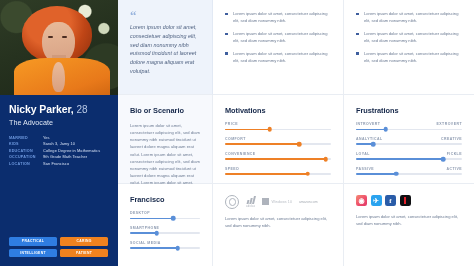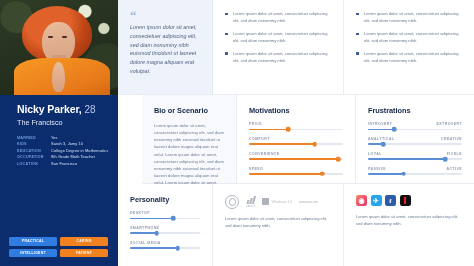--- a/index.html
+++ b/index.html
@@ -27,40 +27,40 @@
   .photo .face{position:absolute;left:42px;top:22px;width:33px;height:42px;border-radius:46% 46% 50% 50%;
      background:linear-gradient(170deg,#e8bb9a,#d7a184);}
   .photo .eyeL,.photo .eyeR{position:absolute;top:36px;width:5px;height:2px;border-radius:2px;background:#4b2d22;}
   .photo .eyeL{left:48px;} .photo .eyeR{left:62px;}
   .photo .shirt{position:absolute;left:14px;top:58px;width:96px;height:40px;border-radius:34% 34% 0 0;
      background:linear-gradient(160deg,#f79a24,#e8791a 70%,#cf6511);}
   .photo .neck{position:absolute;left:52px;top:55px;width:14px;height:14px;background:#d09a7c;}
   .photo .hands{position:absolute;left:52px;top:62px;width:13px;height:30px;border-radius:50% 50% 40% 40%;
      background:linear-gradient(180deg,#eabb99,#d99f7f);}
 
-  .leftbody{position:absolute;left:8px;top:95px;width:118px;height:171px;padding:9px 8px 16px 9px;box-sizing:border-box;}
+  .leftbody{position:absolute;left:0;top:95px;width:118px;height:171px;padding:9px 8px 16px 9px;box-sizing:border-box;}
   .pname{font-size:10.5px;font-weight:700;color:#ffffff;letter-spacing:-.1px;line-height:1.1;}
   .pname .age{font-weight:400;color:#b9c9e6;font-size:10px;}
   .ptitle{font-size:7.2px;color:#dfe7f4;margin-top:2px;font-weight:400;}
 
   .facts{margin-top:9px;}
   .fact{display:flex;align-items:flex-start;margin-bottom:2.2px;line-height:1.1;}
   .fkey{width:34px;flex:0 0 34px;font-size:3.7px;font-weight:700;color:#6f9ae0;letter-spacing:.25px;text-transform:uppercase;padding-top:.3px;}
   .fval{font-size:3.9px;color:#d7e2f5;letter-spacing:.1px;}
 
   .tags{position:absolute;left:9px;bottom:9px;width:100px;display:flex;flex-wrap:wrap;gap:3px;}
   .tag{width:48px;height:8.5px;border-radius:1.5px;display:flex;align-items:center;justify-content:center;
        font-size:3.4px;font-weight:700;letter-spacing:.3px;color:#ffffff;text-transform:uppercase;box-sizing:border-box;}
   .tag.blue{background:#2f7de1;}
   .tag.orange{background:#f0821f;}
 
   
   .right{flex:1;display:flex;flex-direction:column;height:266px;}
   .row{display:flex;}
-  .row1{height:95px;} .row2{height:89px;margin-left:24px;} .row3{flex:1;}
+  .row1{height:95px;} .row2{height:89px;} .row3{flex:1;}
 
   .cell{box-sizing:border-box;padding:11px 12px 8px 12px;position:relative;background:#fff;
         border-right:1px solid #e9edf3;border-bottom:1px solid #e9edf3;}
   .cell:last-child{border-right:none;}
   .row3 .cell{border-bottom:none;}
   .c-quote{flex:0 0 95px;background:#eef3fb;border-right:1px solid #e2e9f4;}
   .c-bio{flex:0 0 95px;background:#f7f9fd;border-right:1px solid #e9edf3;}
   .c-tech{flex:0 0 95px;background:#ffffff;border-right:1px solid #e9edf3;}
   .c-wide{flex:1;}
 
@@ -123,21 +123,21 @@
         <div class="eyeR"></div>
       <div class="neck"></div>
         <div class="shirt"></div>
         <div class="hands"></div>
     </div>
     <div class="leftbody">
       <div class="pname">
         <span>Nicky Parker,</span>
         <span class="age">28</span>
       </div>
-      <div class="ptitle">The Francisco</div>
+      <div class="ptitle">The Advocate</div>
       <div class="facts" id="facts">
           <div class="fact">
     <div class="fkey">MARRIED</div>
     <div class="fval">Yes</div>
   </div>
           <div class="fact">
     <div class="fkey">KIDS</div>
     <div class="fval">Sarah 3, Jamy 10</div>
   </div>
           <div class="fact">
@@ -277,21 +277,21 @@
         <div class="fill" style="width:38%"></div>
         <div class="knob" style="left:38%"></div>
       </div>
     </div>
           </div>
       </div>
     </div>
 
     <div class="row row3">
       <div class="cell c-tech">
-        <div class="h">Personality</div>
+        <div class="h">Francisco</div>
         <div id="tech">
             <div class="slider bl">
       <div class="slabel">
         <span>DESKTOP</span>
         <span></span>
       </div>
       <div class="track">
         <div class="fill" style="width:62%"></div>
         <div class="knob" style="left:62%"></div>
       </div>

